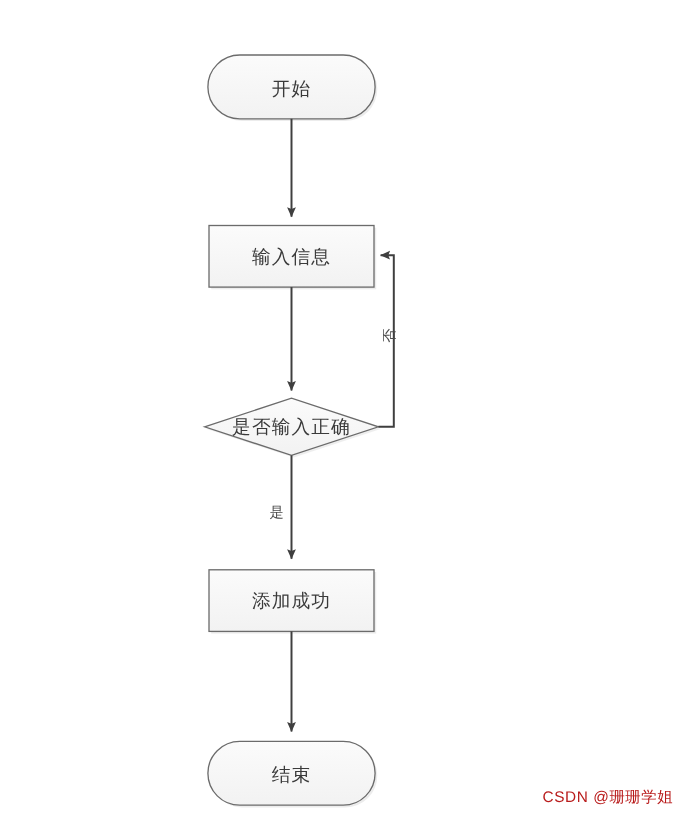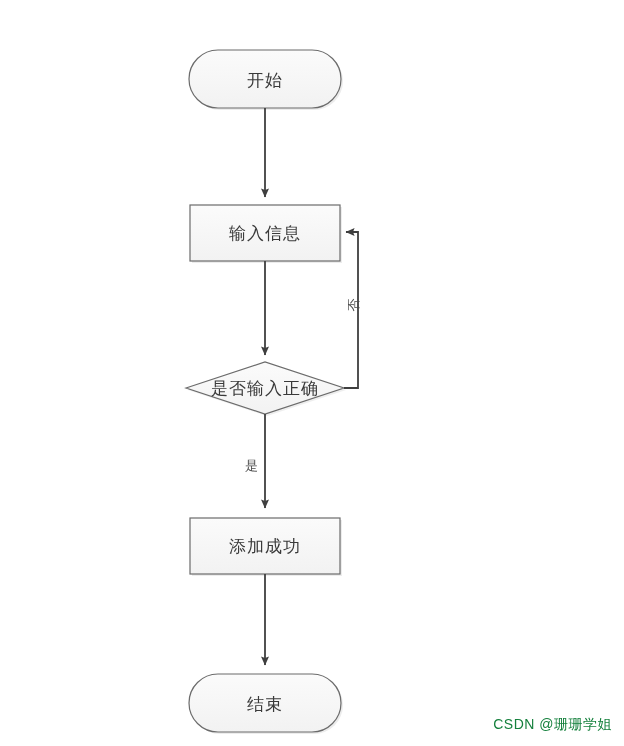--- a/index.html
+++ b/index.html
@@ -31,21 +31,21 @@
     font-family: "Liberation Serif", "DejaVu Serif", serif;
     font-size: 13px;
     fill: #4a4a4a;
   }
   .watermark-text {
     position: absolute;
     right: 12px;
     bottom: 12px;
     font-family: "Liberation Sans", "DejaVu Sans", sans-serif;
     font-size: 14px;
-    color: #15803d;
+    color: #b91c1c;
     letter-spacing: 0.5px;
     white-space: nowrap;
     user-select: none;
   }
 </style>
 </head>
 <body>
 
 <svg id="flow-canvas" viewBox="0 0 624 746">
   <defs>

